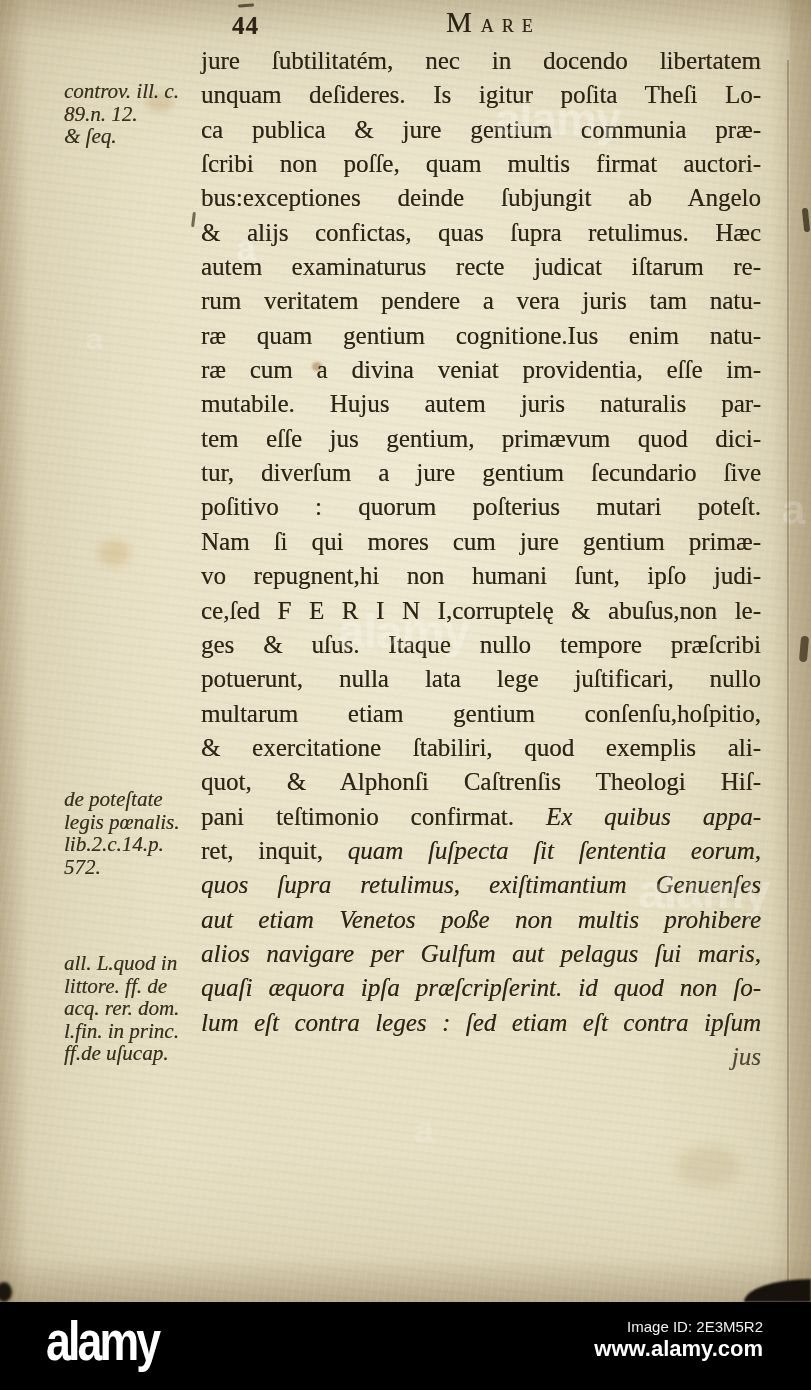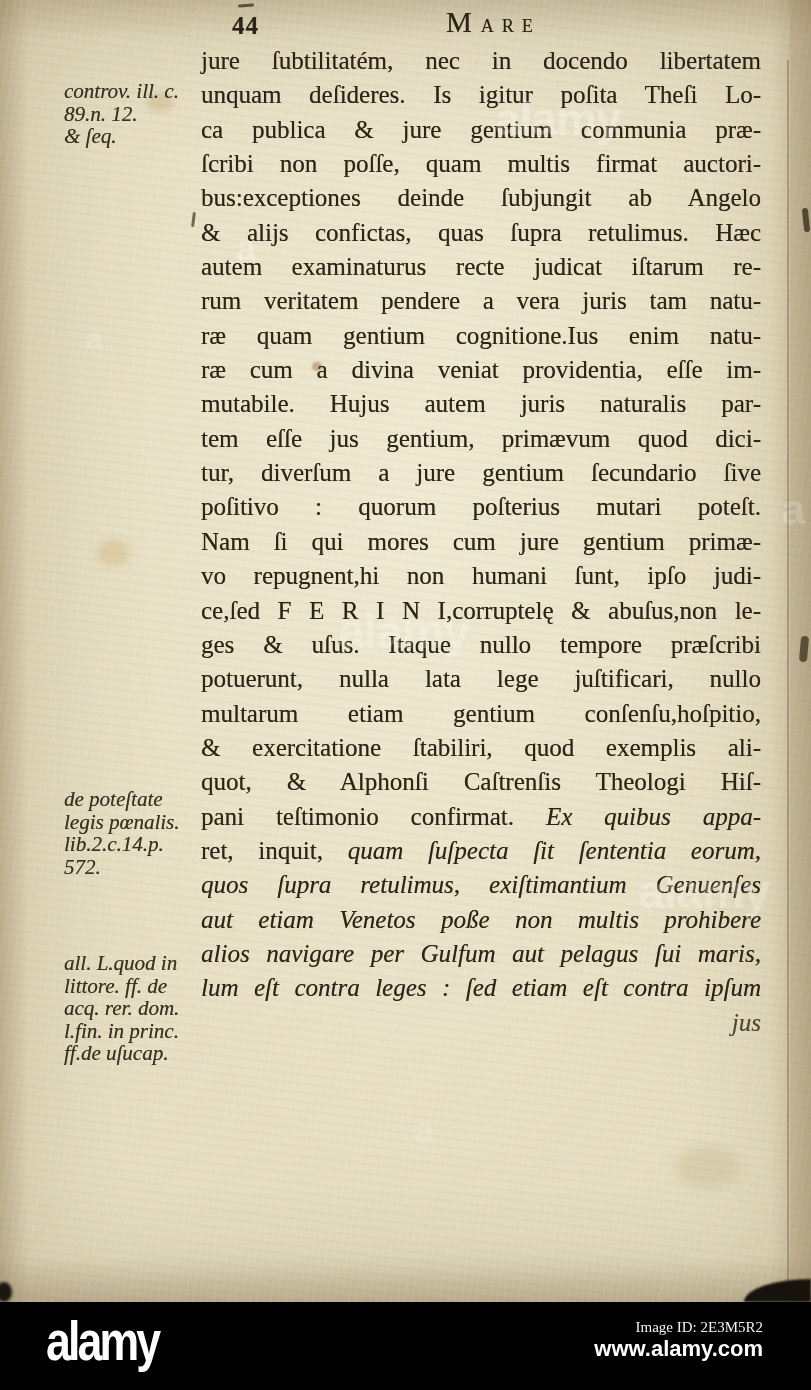--- a/index.html
+++ b/index.html
@@ -119,21 +119,21 @@
     font-family:"Liberation Sans","DejaVu Sans",sans-serif;
   }
   .alamy-logo{
     position:absolute;left:46px;top:6px;
     color:#fff;font-size:47px;font-weight:700;letter-spacing:-3px;
     transform:scaleY(1.18) scaleX(.95);transform-origin:left top;
   }
   .bar-right{
     position:absolute;right:48px;top:14px;text-align:right;color:#fff;
   }
-  .image-id{ font-size:15px;font-weight:400;color:#f2f2f2;line-height:22px;font-family:Liberation Serif, serif; }
+  .image-id{ font-size:15px;font-weight:400;color:#f2f2f2;line-height:22px; }
   .bar-url{ font-size:22px;font-weight:700;line-height:22px; }
 </style>
 </head>
 <body>
 
 <div class="paper"></div>
 <div class="texture"></div>
 
 <div class="stain stain-a"></div>
 <div class="stain stain-b"></div>
@@ -165,20 +165,21 @@
     <div class="bline"><span class="rm">ges &amp; uſus. Itaque nullo tempore præſcribi</span></div>
     <div class="bline"><span class="rm">potuerunt, nulla lata lege juſtificari, nullo</span></div>
     <div class="bline"><span class="rm">multarum etiam gentium conſenſu,hoſpitio,</span></div>
     <div class="bline"><span class="rm">&amp; exercitatione ſtabiliri, quod exemplis ali-</span></div>
     <div class="bline"><span class="rm">quot, &amp; Alphonſi Caſtrenſis Theologi Hiſ-</span></div>
     <div class="bline"><span class="rm">pani teſtimonio confirmat. </span><span class="it">Ex quibus appa-</span></div>
     <div class="bline"><span class="rm">ret, inquit, </span><span class="it">quam ſuſpecta ſit ſententia eorum,</span></div>
     <div class="bline"><span class="it">quos ſupra retulimus, exiſtimantium Genuenſes</span></div>
     <div class="bline"><span class="it">aut etiam Venetos poße non multis prohibere</span></div>
     <div class="bline"><span class="it">alios navigare per Gulfum aut pelagus ſui maris,</span></div>
+    <div class="bline"><span class="it">quaſi æquora ipſa præſcripſerint. id quod non ſo-</span></div>
     <div class="bline"><span class="it">lum eſt contra leges : ſed etiam eſt contra ipſum</span></div>
     <div class="catchword">jus</div>
   </div>
 
 <div class="margin-note note-0 ink">
     <div class="mline">controv. ill. c.</div>
     <div class="mline">89.n. 12.</div>
     <div class="mline">&amp; ſeq.</div>
   </div>
 <div class="margin-note note-1 ink">

